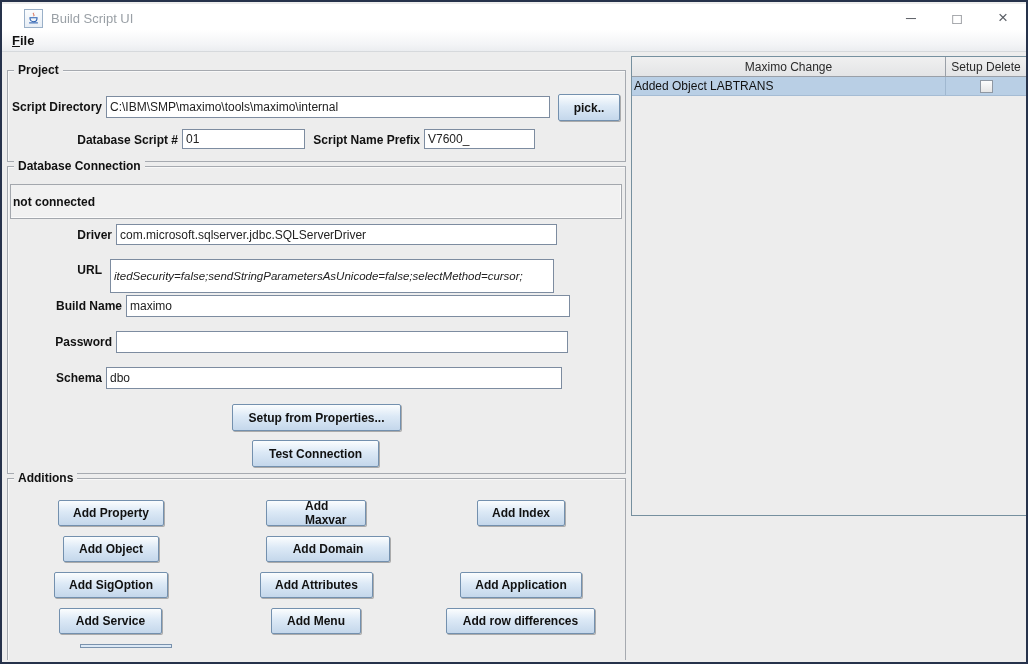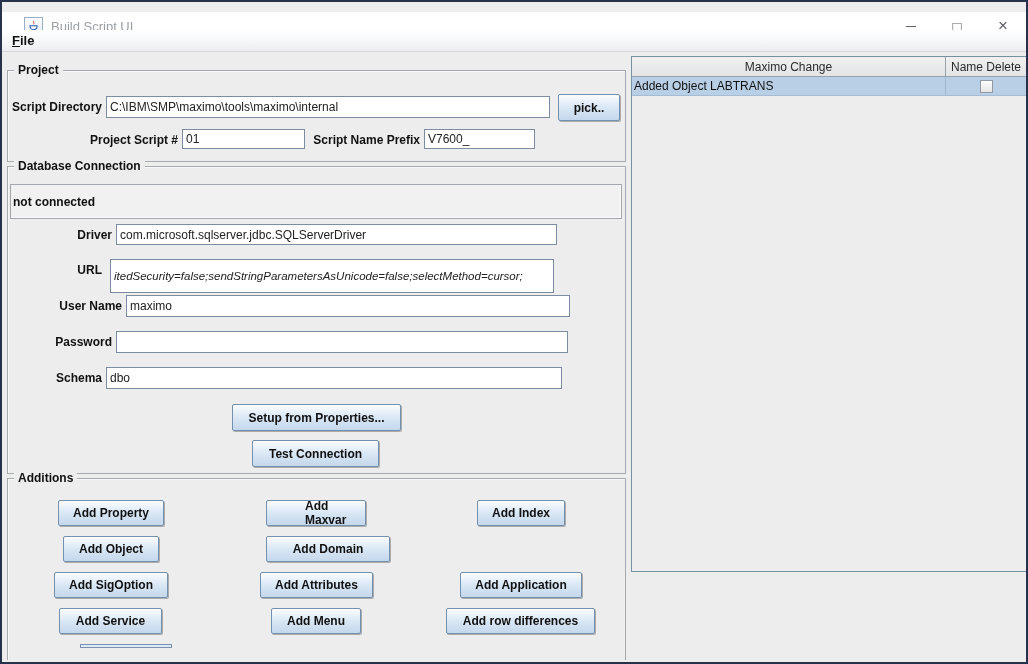--- a/index.html
+++ b/index.html
@@ -7,21 +7,21 @@
   .window {
     position:relative; width:1028px; height:664px;
     background:#ededed; overflow:hidden;
   }
   .winborder {
     position:absolute; left:0; top:0; right:0; bottom:0;
     box-shadow: inset 0 0 0 2px #26324b; pointer-events:none; z-index:50;
   }
   
   .titlebar {
-    position:absolute; left:2px; top:12px; width:1024px; height:28px;
+    position:absolute; left:2px; top:4px; width:1024px; height:28px;
     background:#ffffff; display:flex; align-items:center;
   }
   .title-icon {
     width:19px; height:19px; margin-left:22px;
     border:1px solid #9ab0c8; background:linear-gradient(#fafcfe,#e8eef5);
     display:flex; align-items:center; justify-content:center;
   }
   .title-text { margin-left:8px; font-size:13px; color:#9aa0a6; }
   .win-controls { margin-left:auto; display:flex; height:100%; }
   .win-controls .wc {
@@ -74,21 +74,21 @@
     background:#dce9f6; box-shadow:none;
   }
   .statusbox {
     position:absolute; border:1px solid #a3a7ad; background:#f1f1f1;
     box-shadow:inset -1px -1px 0 #fbfbfb;
     font-size:12px; font-weight:bold; color:#111;
     padding:10px 0 0 2px;
   }
   
   .tablepanel {
-    position:absolute; left:629px; top:4px; width:396px; height:516px;
+    position:absolute; left:629px; top:4px; width:396px; height:460px;
     border:1px solid #76909f; background:#ededed;
   }
   .thead { display:flex; height:20px; background:linear-gradient(#f0f0f0,#e3e4e6);
     border-bottom:1px solid #9aa0a8; }
   .th {
     font-size:12px; color:#2a2a2a; display:flex; align-items:center; justify-content:center;
     height:100%;
   }
   .th-change { width:313px; }
   .th-delete { flex:1; border-left:1px solid #9aa0a8; }
@@ -129,37 +129,37 @@
   </div>
 
   <div class="content">
 
     <div class="group" style="left:5px; top:18px; width:619px; height:92px;">
       <span class="group-title">Project</span>
     </div>
     <span class="lbl" style="left:0px; top:47px; width:100px;">Script Directory</span>
     <input class="tf" type="text" style="left: 104px; top: 44px; width: 444px; height: 22px;" value="C:\IBM\SMP\maximo\tools\maximo\internal">
     <div class="btn" style="left:556px; top:42px; width:62px; height:27px;">pick..</div>
-    <span class="lbl" style="left:60px; top:80px; width:116px;">Project Script #</span>
+    <span class="lbl" style="left:60px; top:80px; width:116px;">Database Script #</span>
     <input class="tf" type="text" style="left: 180px; top: 77px; width: 123px; height: 20px;" value="01">
     <span class="lbl" style="left:280px; top:80px; width:138px;">Script Name Prefix</span>
     <input class="tf" type="text" style="left: 422px; top: 77px; width: 111px; height: 20px;" value="V7600_">
 
     <div class="group" style="left:5px; top:114px; width:619px; height:308px;">
       <span class="group-title">Database Connection</span>
     </div>
     <div class="statusbox" style="left:8px; top:132px; width:612px; height:35px;">not connected</div>
 
     <span class="lbl" style="left:0px; top:175px; width:110px;">Driver</span>
     <input class="tf" type="text" style="left: 114px; top: 172px; width: 441px; height: 21px;" value="com.microsoft.sqlserver.jdbc.SQLServerDriver">
 
     <span class="lbl" style="left:0px; top:210px; width:100px;">URL</span>
     <input class="tf" type="text" style="left: 108px; top: 207px; width: 444px; height: 34px; font-size: 11.5px; font-style: italic;" value="itedSecurity=false;sendStringParametersAsUnicode=false;selectMethod=cursor;">
 
-    <span class="lbl" style="left:0px; top:246px; width:120px;">User Name</span>
+    <span class="lbl" style="left:0px; top:246px; width:120px;">Build Name</span>
     <input class="tf" type="text" style="left: 124px; top: 243px; width: 444px; height: 22px;" value="maximo">
 
     <span class="lbl" style="left:0px; top:282px; width:110px;">Password</span>
     <input class="tf" type="password" style="left: 114px; top: 279px; width: 452px; height: 22px;" value="">
 
     <span class="lbl" style="left:0px; top:318px; width:100px;">Schema</span>
     <input class="tf" type="text" style="left: 104px; top: 315px; width: 456px; height: 22px;" value="dbo">
 
     <div class="btn" style="left:230px; top:352px; width:169px; height:27px;">Setup from Properties...</div>
     <div class="btn" style="left:250px; top:388px; width:127px; height:27px;">Test Connection</div>
@@ -176,21 +176,21 @@
     <div class="btn" style="left:52px;  top:520px; width:114px; height:26px;">Add SigOption</div>
     <div class="btn" style="left:458px; top:520px; width:122px; height:26px;">Add Application</div>
     <div class="btn" style="left:57px;  top:556px; width:103px; height:26px;">Add Service</div>
     <div class="btn" style="left:269px; top:556px; width:90px;  height:26px;">Add Menu</div>
     <div class="btn" style="left:444px; top:556px; width:149px; height:26px;">Add row differences</div>
     <div class="btn-partial" style="left:78px; top:592px; width:92px;"></div>
 
     <div class="tablepanel">
       <div class="thead">
         <div class="th th-change">Maximo Change</div>
-        <div class="th th-delete">Name Delete</div>
+        <div class="th th-delete">Setup Delete</div>
       </div>
       <div class="trow">
         <div class="td-change">Added Object LABTRANS</div>
         <div class="td-delete">
           <span class="checkbox"></span>
         </div>
       </div>
     </div>
 
   </div>

